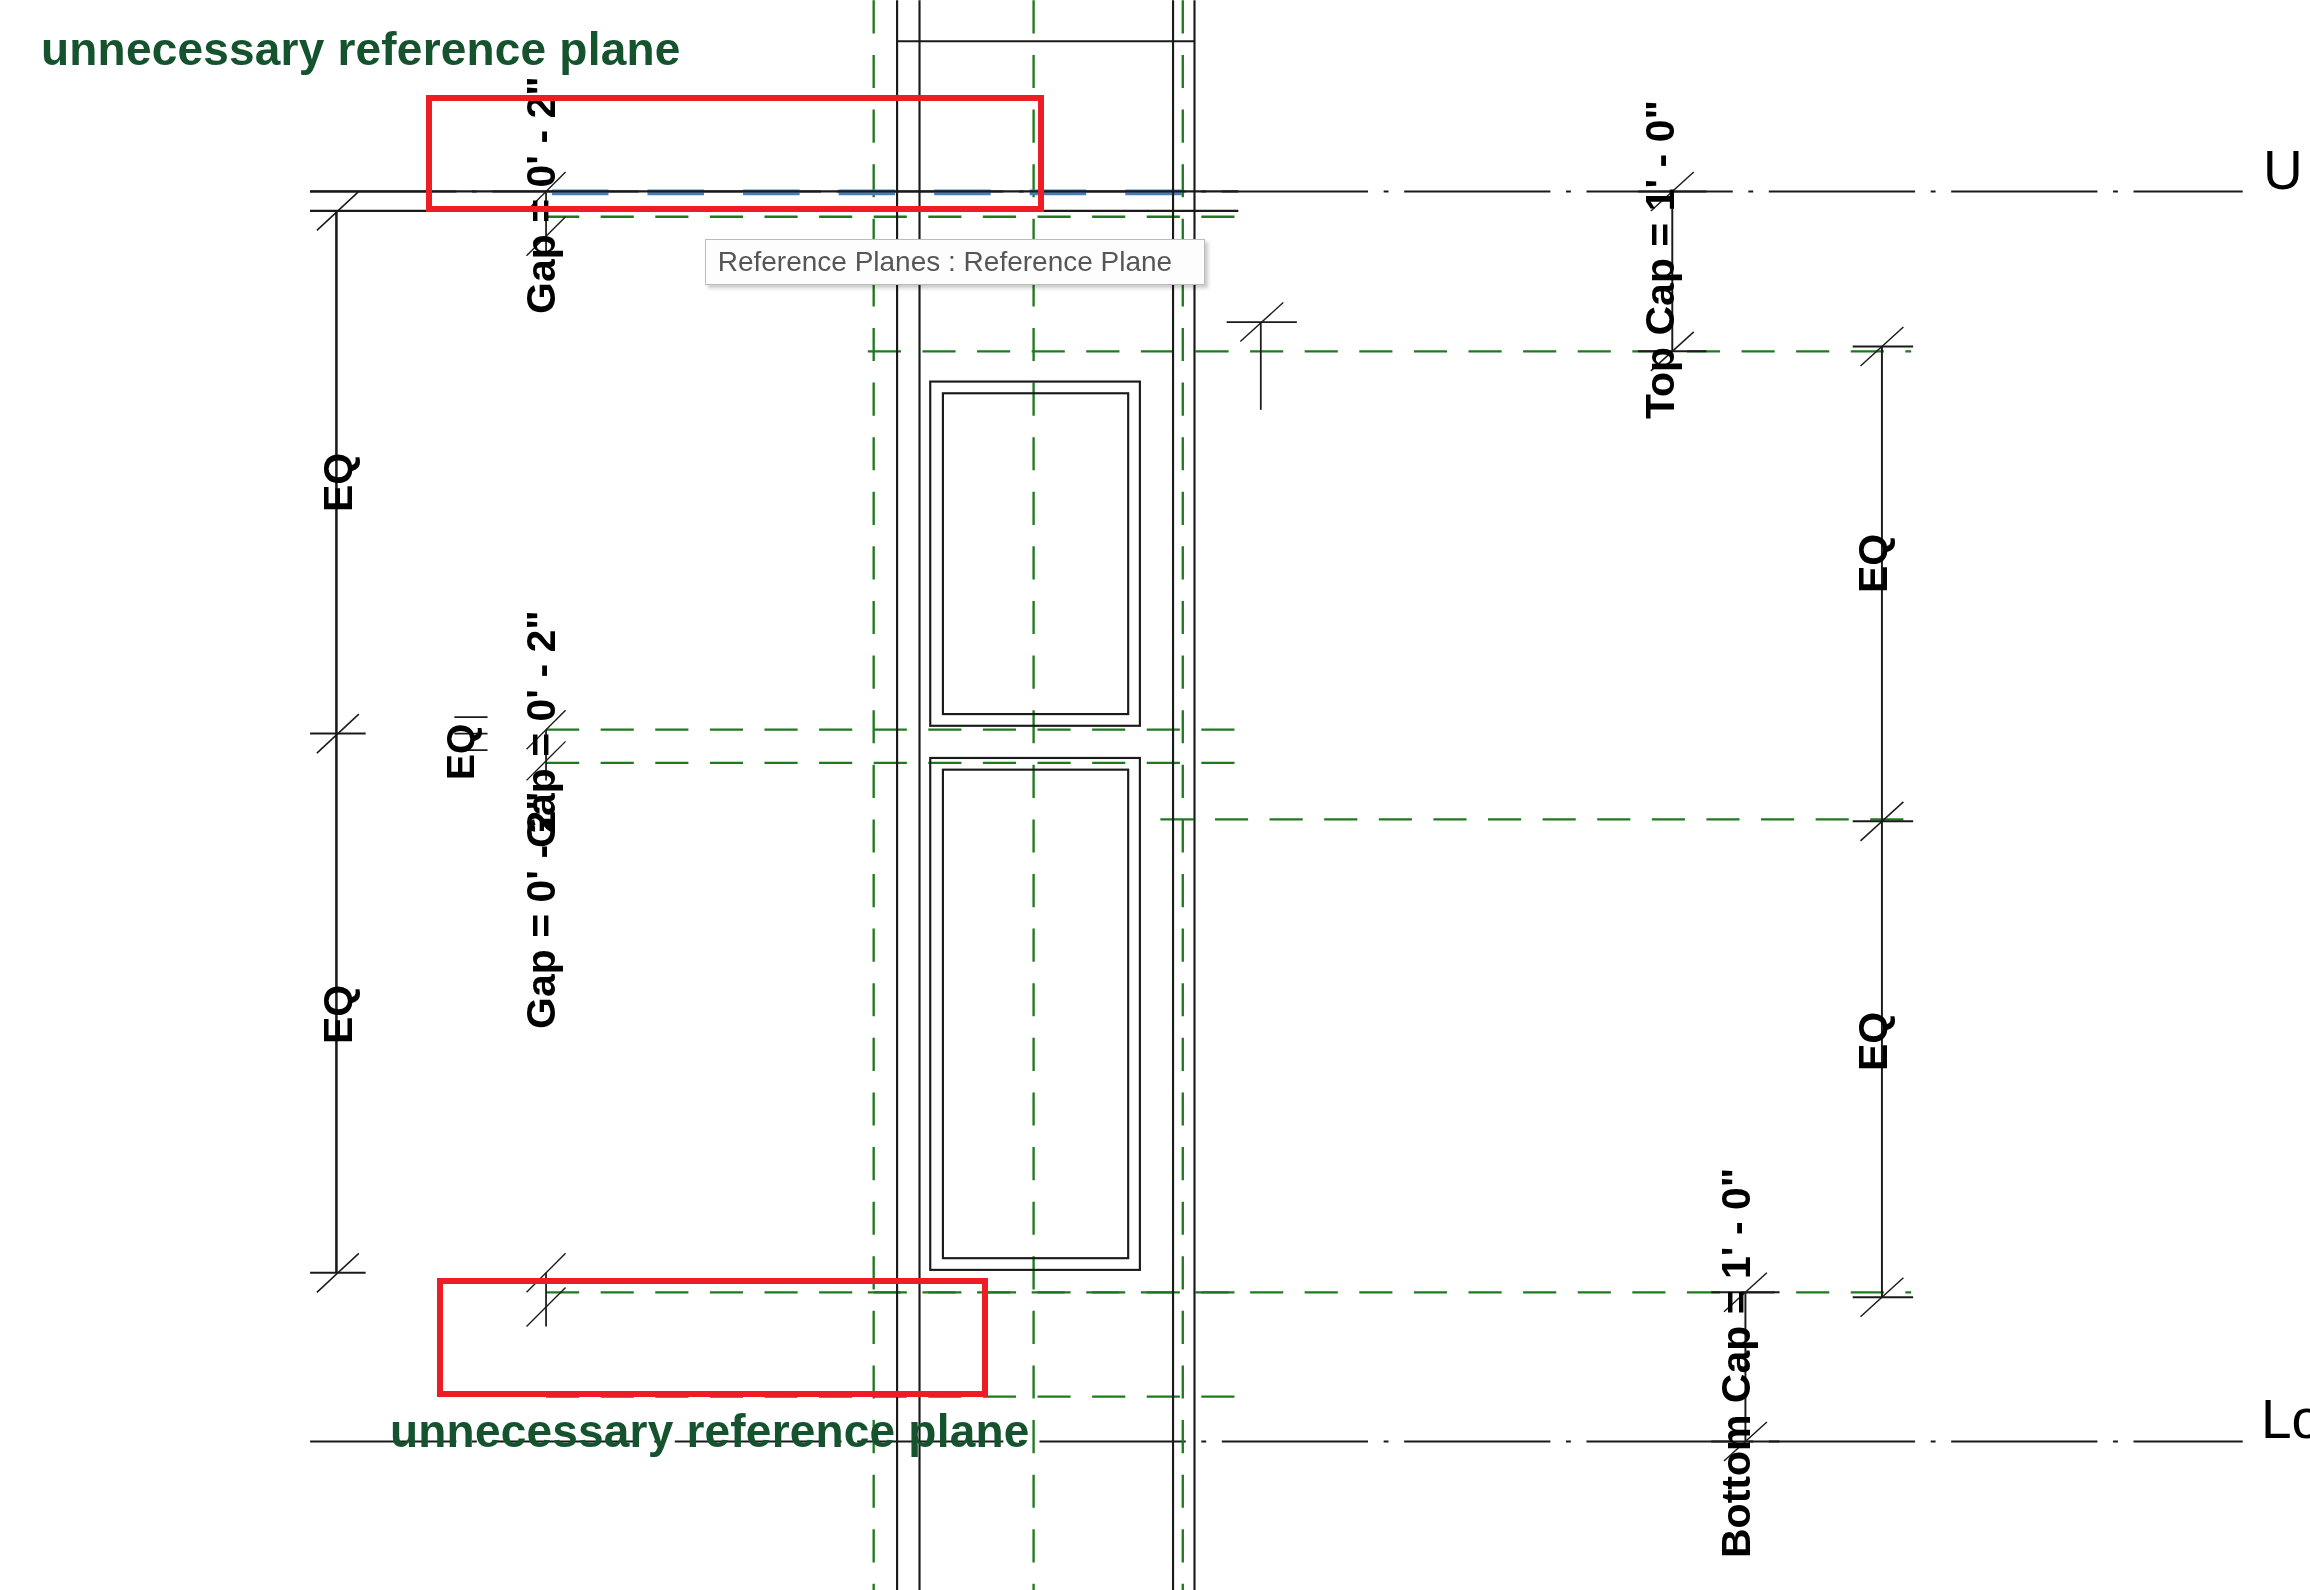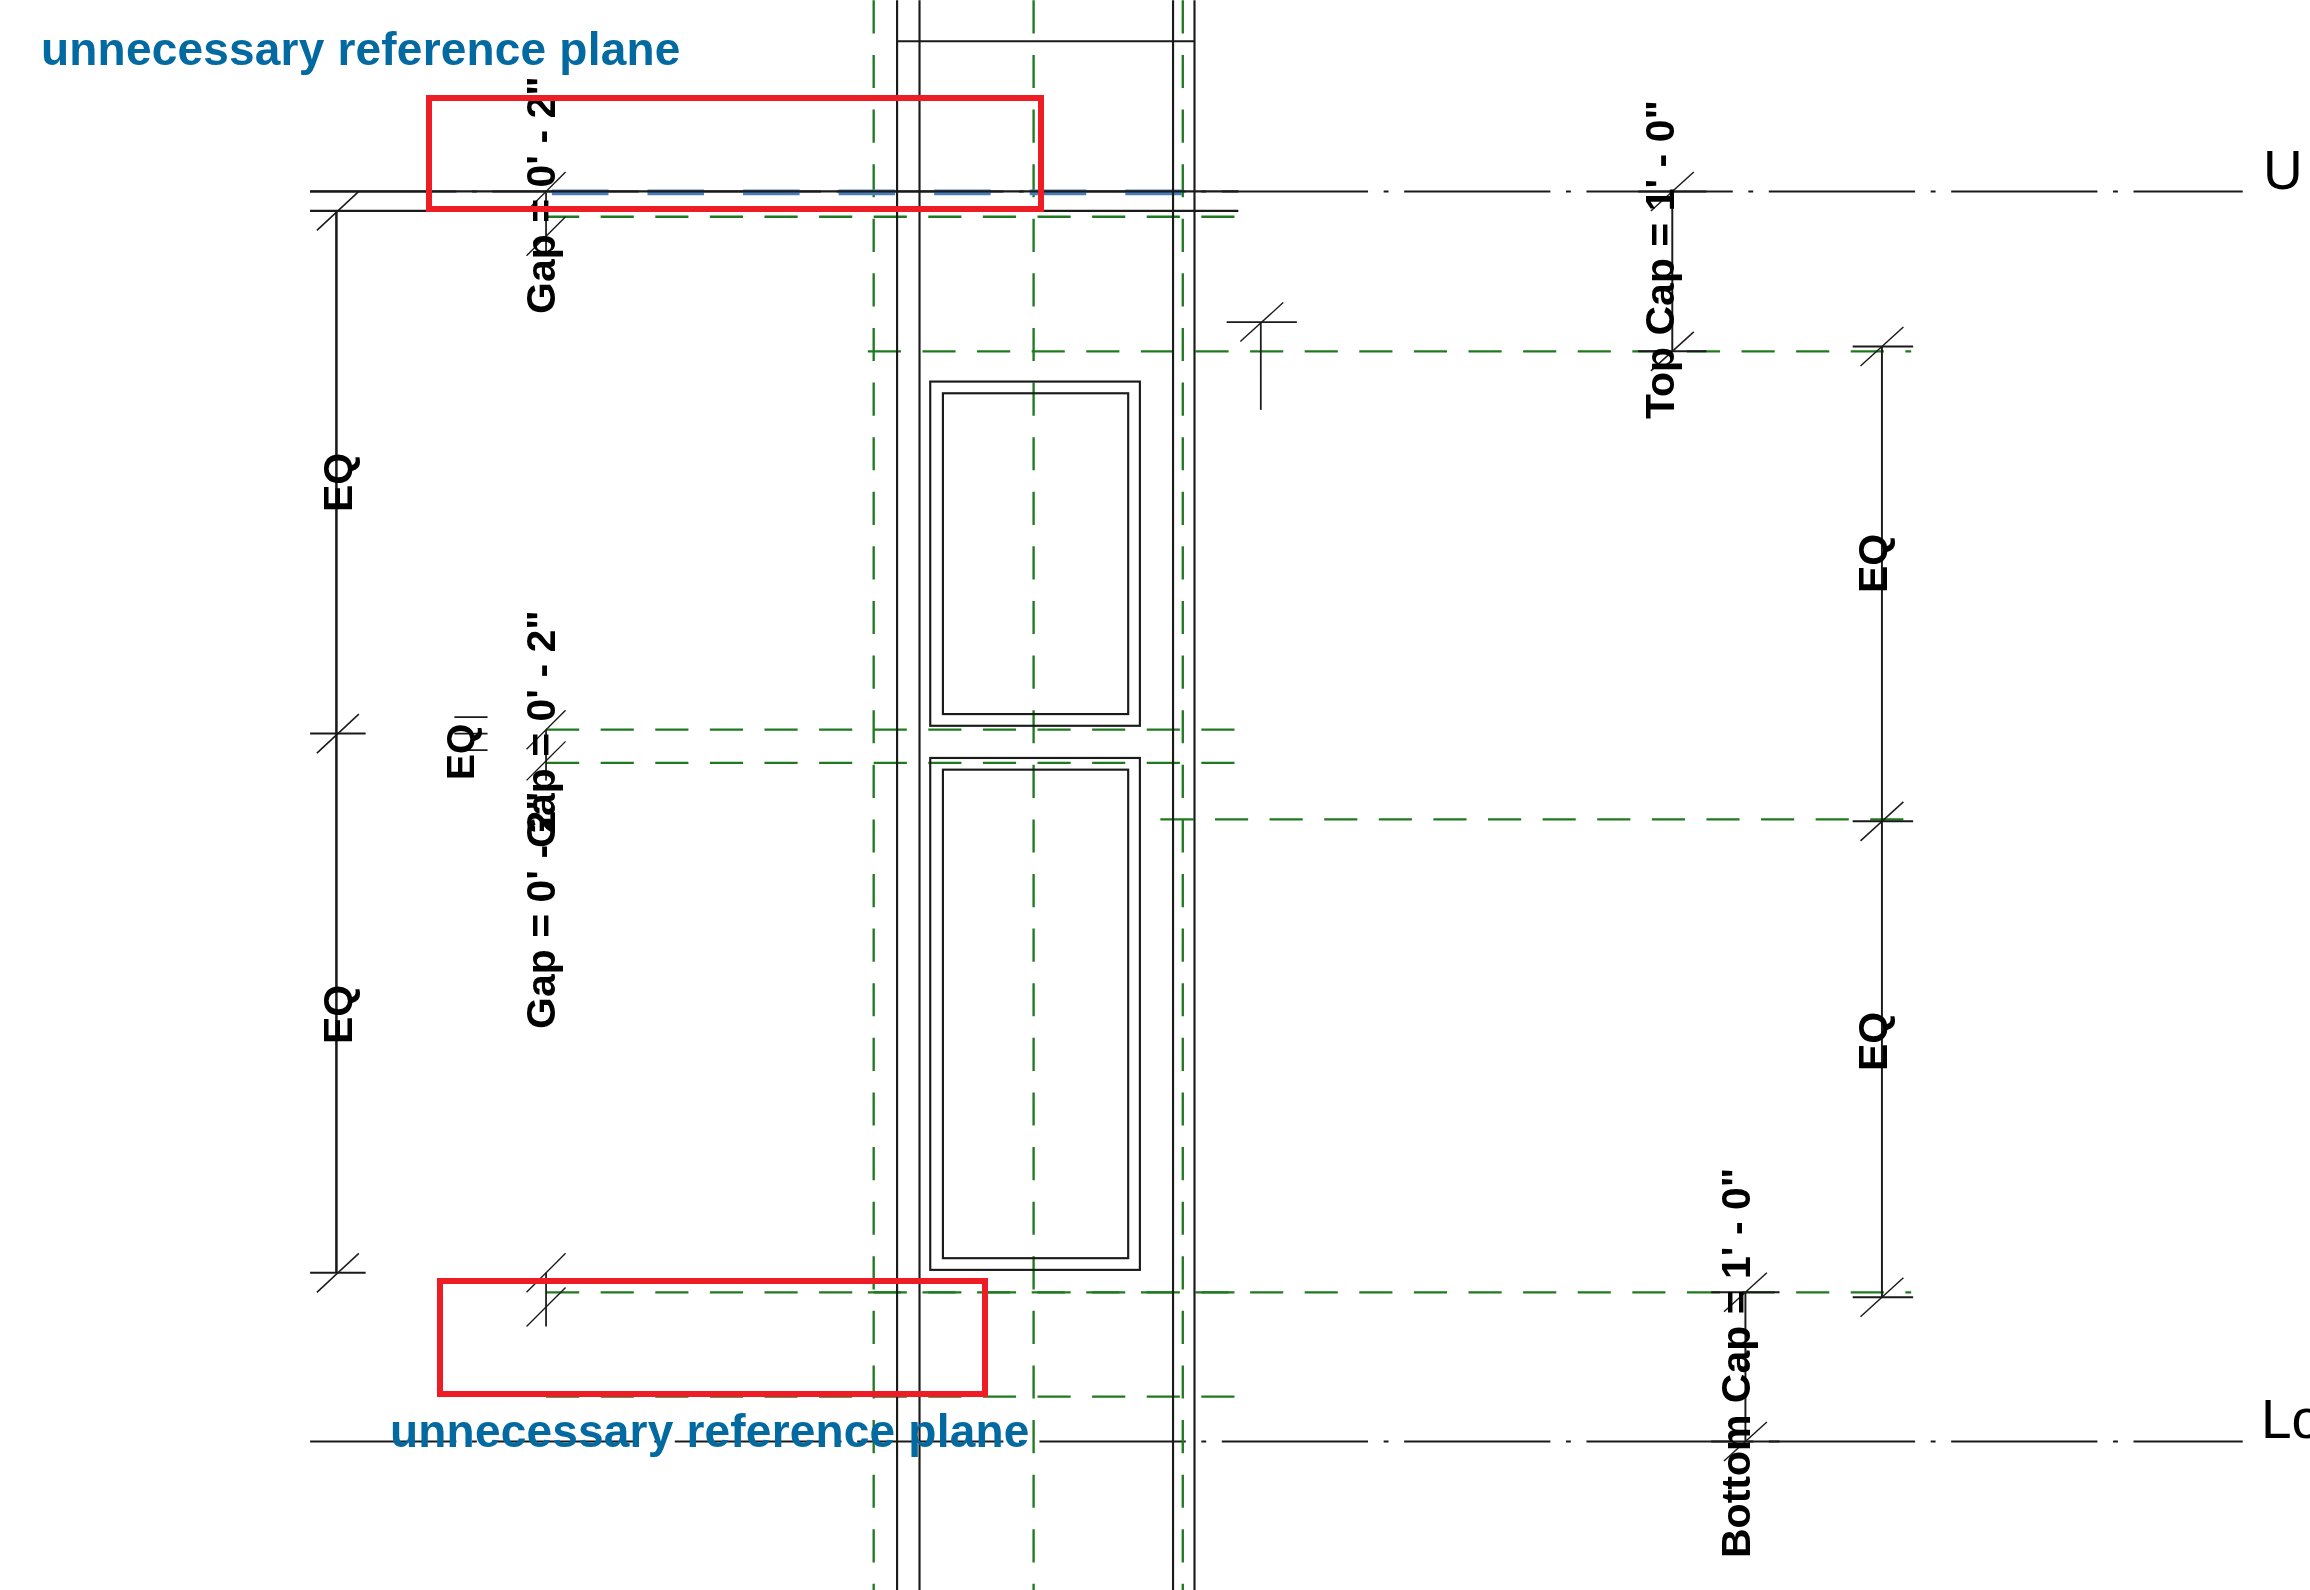--- a/index.html
+++ b/index.html
@@ -18,21 +18,21 @@
     color:#000000;
     white-space:nowrap;
     transform-origin:0 0;
     line-height:1;
   }
   .rot90{ transform:rotate(-90deg); }
 
   
   .callout{
     position:absolute;
-    color:#0369a1;
+    color:#14532d;
     font-weight:bold;
     font-family:"Liberation Sans", sans-serif;
     white-space:nowrap;
     letter-spacing:0.2px;
     text-align:center;
   }
   .redbox{
     position:absolute;
     border:6.8px solid #ee1c25;
     box-sizing:border-box;
@@ -198,20 +198,23 @@
   <div class="dimtext rot90" style="left:1853px; top:593px; font-size:41px;">EQ</div>
 
   <div class="dimtext rot90" style="left:1853px; top:1071px; font-size:41px;">EQ</div>
 
   <div class="dimtext rot90" style="left:1716px; top:1558px; font-size:41px;">Bottom Cap = 1' - 0"</div>
 
   <div class="levellabel" style="left:2263px; top:138px; font-size:55px;">U</div>
 
   <div class="levellabel" style="left:2261px; top:1387px; font-size:55px;">Lo</div>
 
+  <div class="tooltip" style="left:705px; top:239px; width:475px; height:44px; padding:0 11.7px; font-size:28px;">
+    <span>Reference Planes : Reference Plane</span>
+  </div>
 
   <div class="redbox" style="left:426px; top:95px; width:618px; height:117px;"></div>
 
   <div class="callout" style="left:41px; top:21.5px; font-size:46px;">unnecessary reference plane</div>
 
   <div class="redbox" style="left:437px; top:1278px; width:551px; height:119px;"></div>
 
   <div class="callout" style="left:390px; top:1404px; font-size:46px;">unnecessary reference plane</div>
 
 </div>

